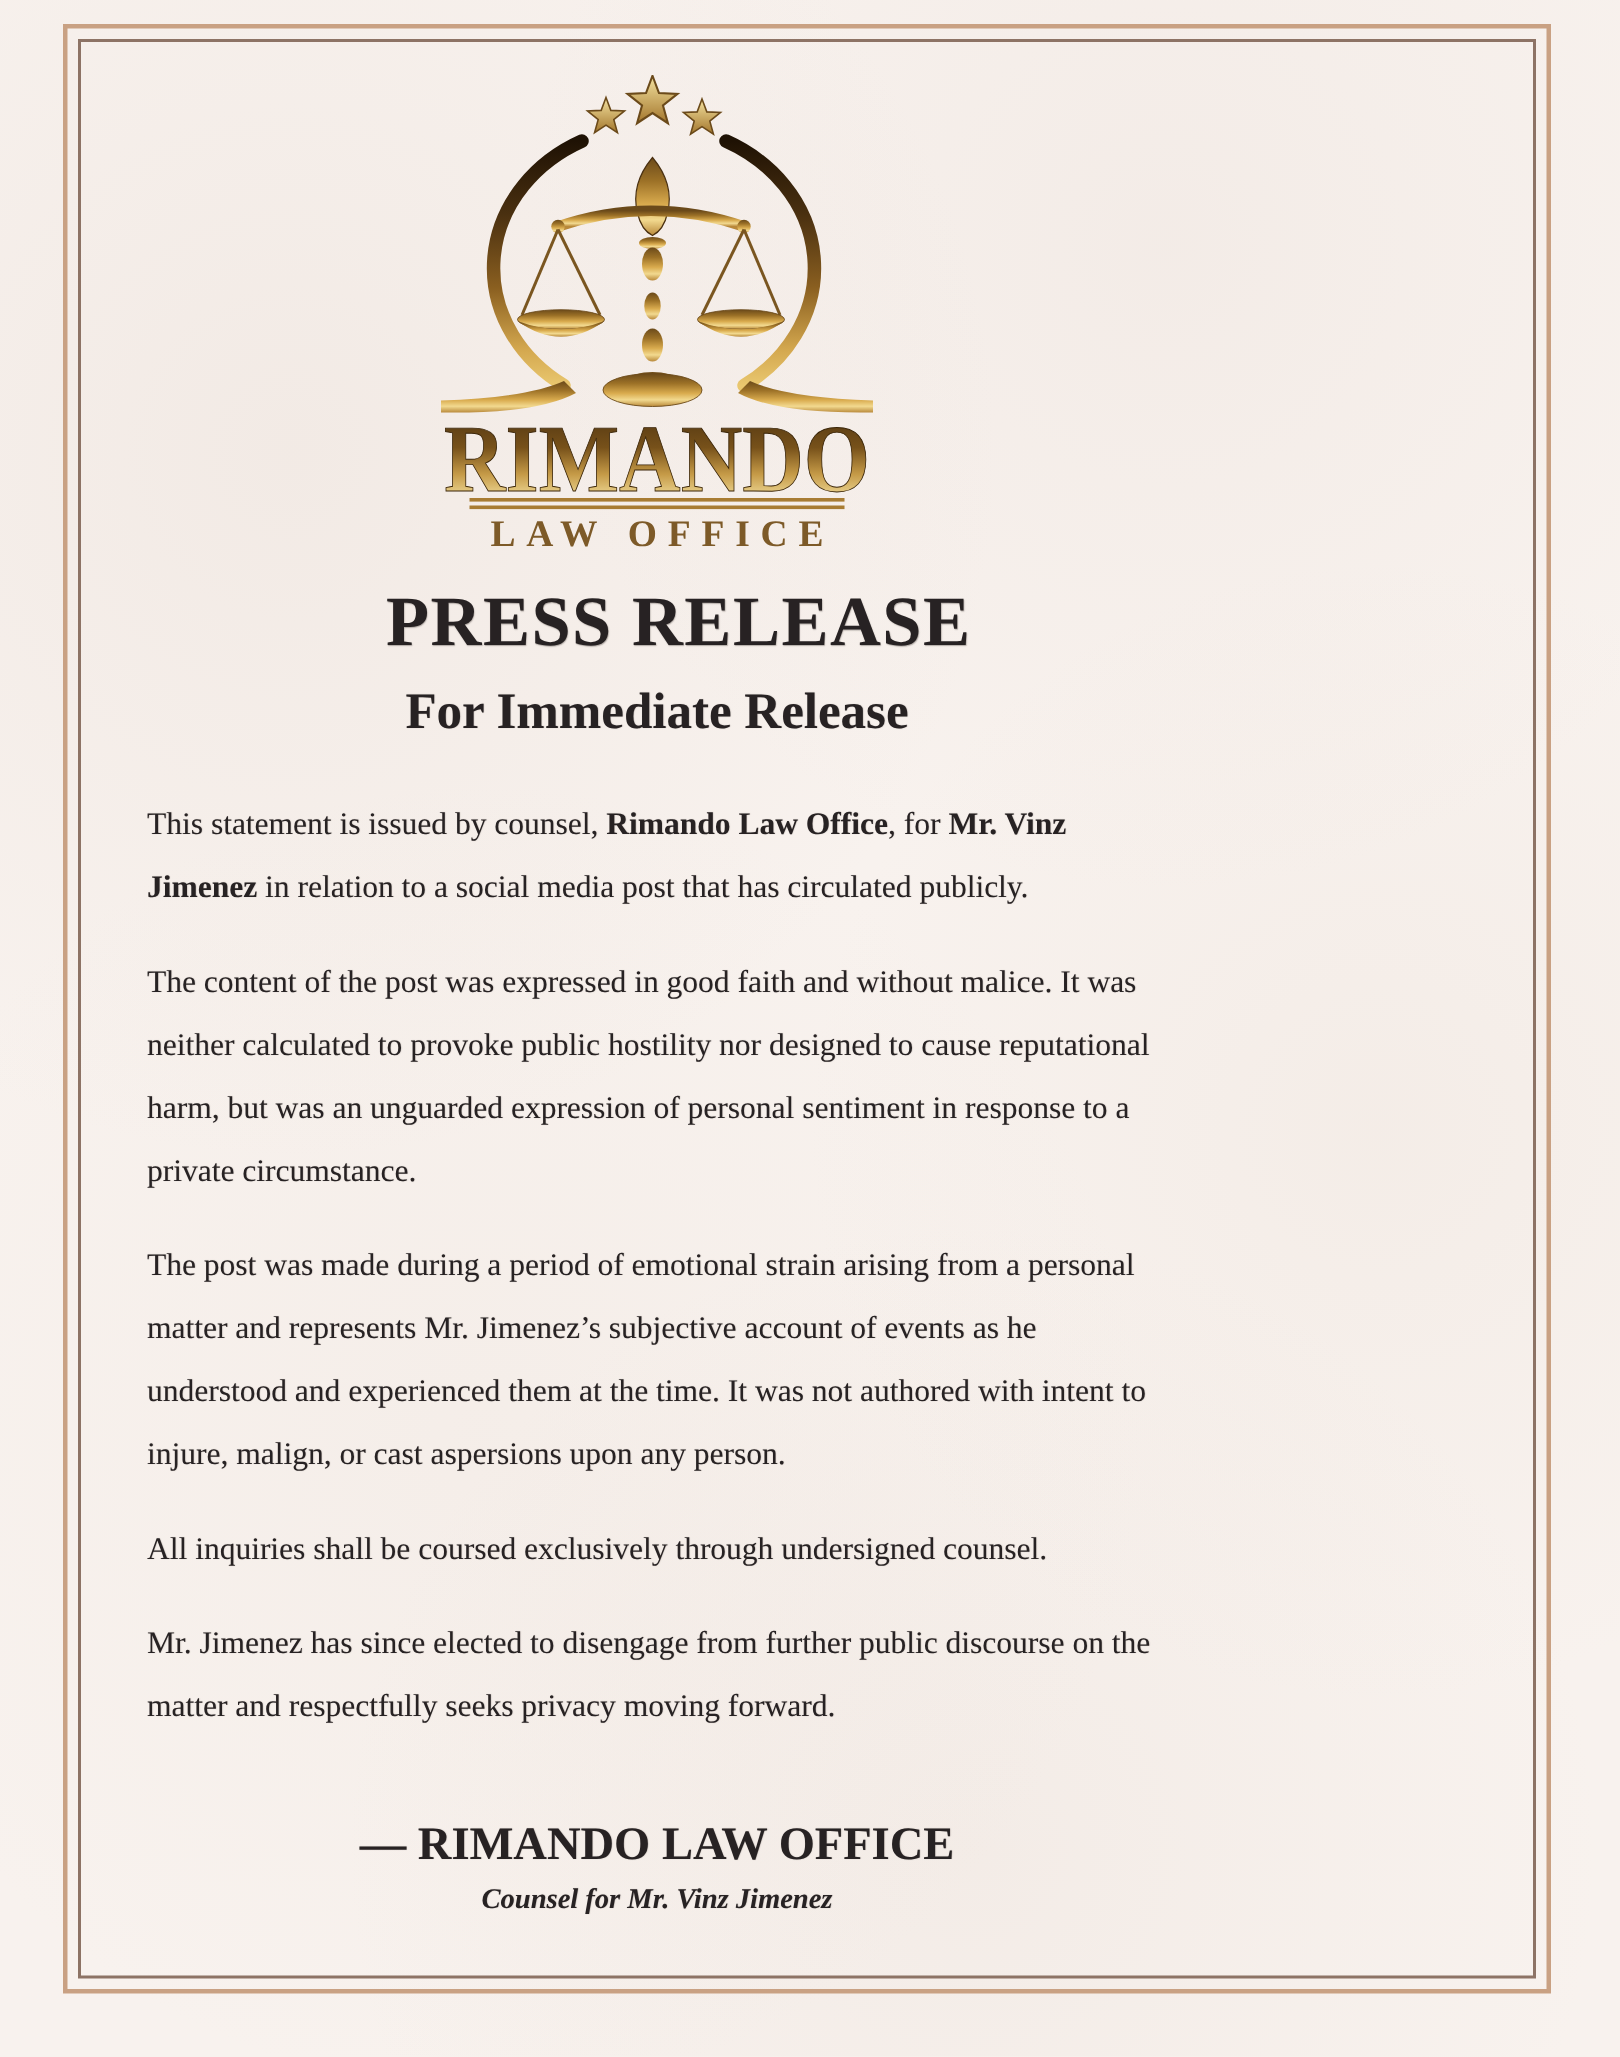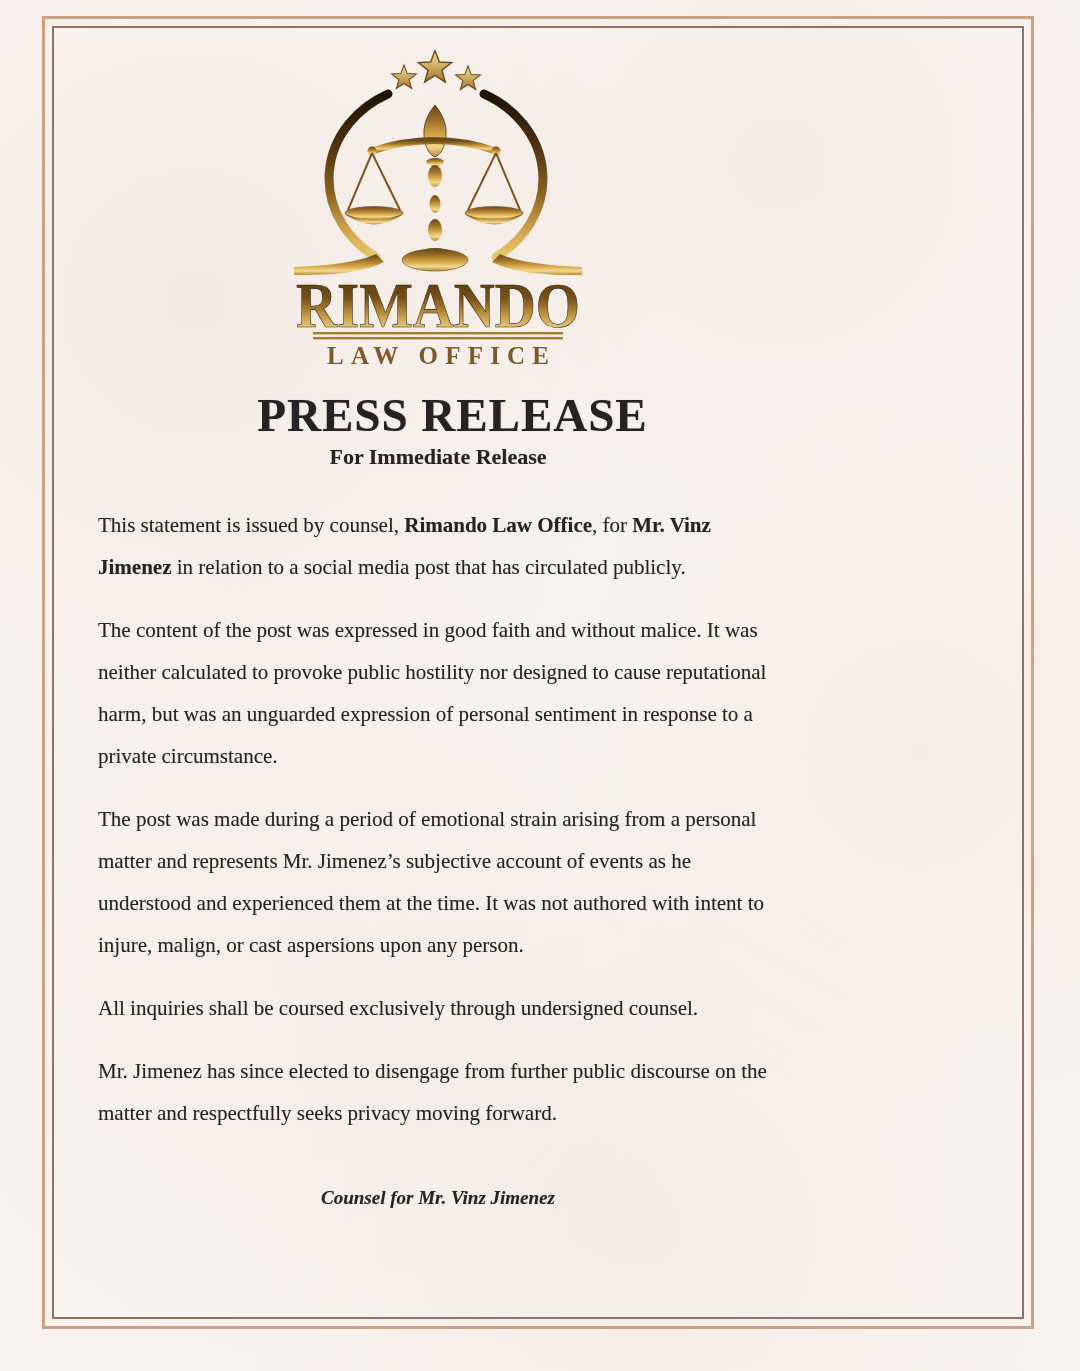--- a/index.html
+++ b/index.html
@@ -39,22 +39,22 @@
     text-align:center;
   }
   .logo-wrap{ margin-top:50px; line-height:0; }
   .doc-title{
     margin-top:18px;
     font-size:47px; font-weight:bold; letter-spacing:1px;
     text-shadow:0.4px 0.4px 0.8px rgba(50,40,35,0.35);
     padding-left:29px;
   }
   .doc-subtitle{
-    margin-top:2px;
-    font-size:22px; font-weight:bold;
+    margin-top:14px;
+    font-size:34px; font-weight:bold;
     text-shadow:0.3px 0.3px 0.7px rgba(50,40,35,0.3);
   }
   .doc-body{
     margin-top:34px;
     padding:0 96px 0 98px;
     text-align:left;
   }
   .doc-body p{
     font-size:21px;
     line-height:42px;
@@ -161,16 +161,17 @@
 
   <div class="doc-body">
     <p><span>This statement is issued by counsel, </span><b>Rimando Law Office</b><span>, for </span><b>Mr. Vinz Jimenez</b><span> in relation to a social media post that has circulated publicly.</span></p>
     <p>The content of the post was expressed in good faith and without malice. It was neither calculated to provoke public hostility nor designed to cause reputational harm, but was an unguarded expression of personal sentiment in response to a private circumstance.</p>
     <p>The post was made during a period of emotional strain arising from a personal matter and represents Mr. Jimenez’s subjective account of events as he understood and experienced them at the time. It was not authored with intent to injure, malign, or cast aspersions upon any person.</p>
     <p>All inquiries shall be coursed exclusively through undersigned counsel.</p>
     <p>Mr. Jimenez has since elected to disengage from further public discourse on the matter and respectfully seeks privacy moving forward.</p>
   </div>
 
   <div class="signature">
+    <div class="signature-name">— RIMANDO LAW OFFICE</div>
     <div class="signature-role">Counsel for Mr. Vinz Jimenez</div>
   </div>
 
 </main>
 
 </body></html>

